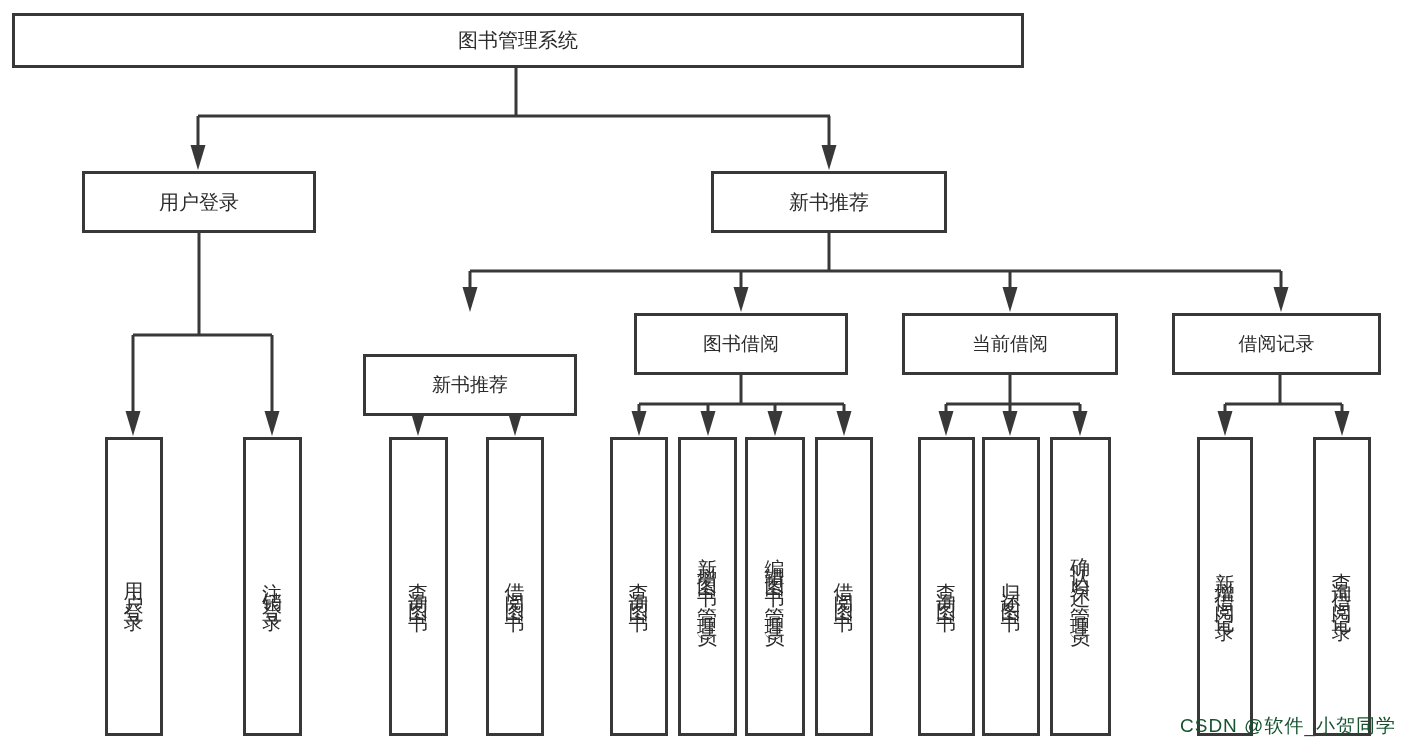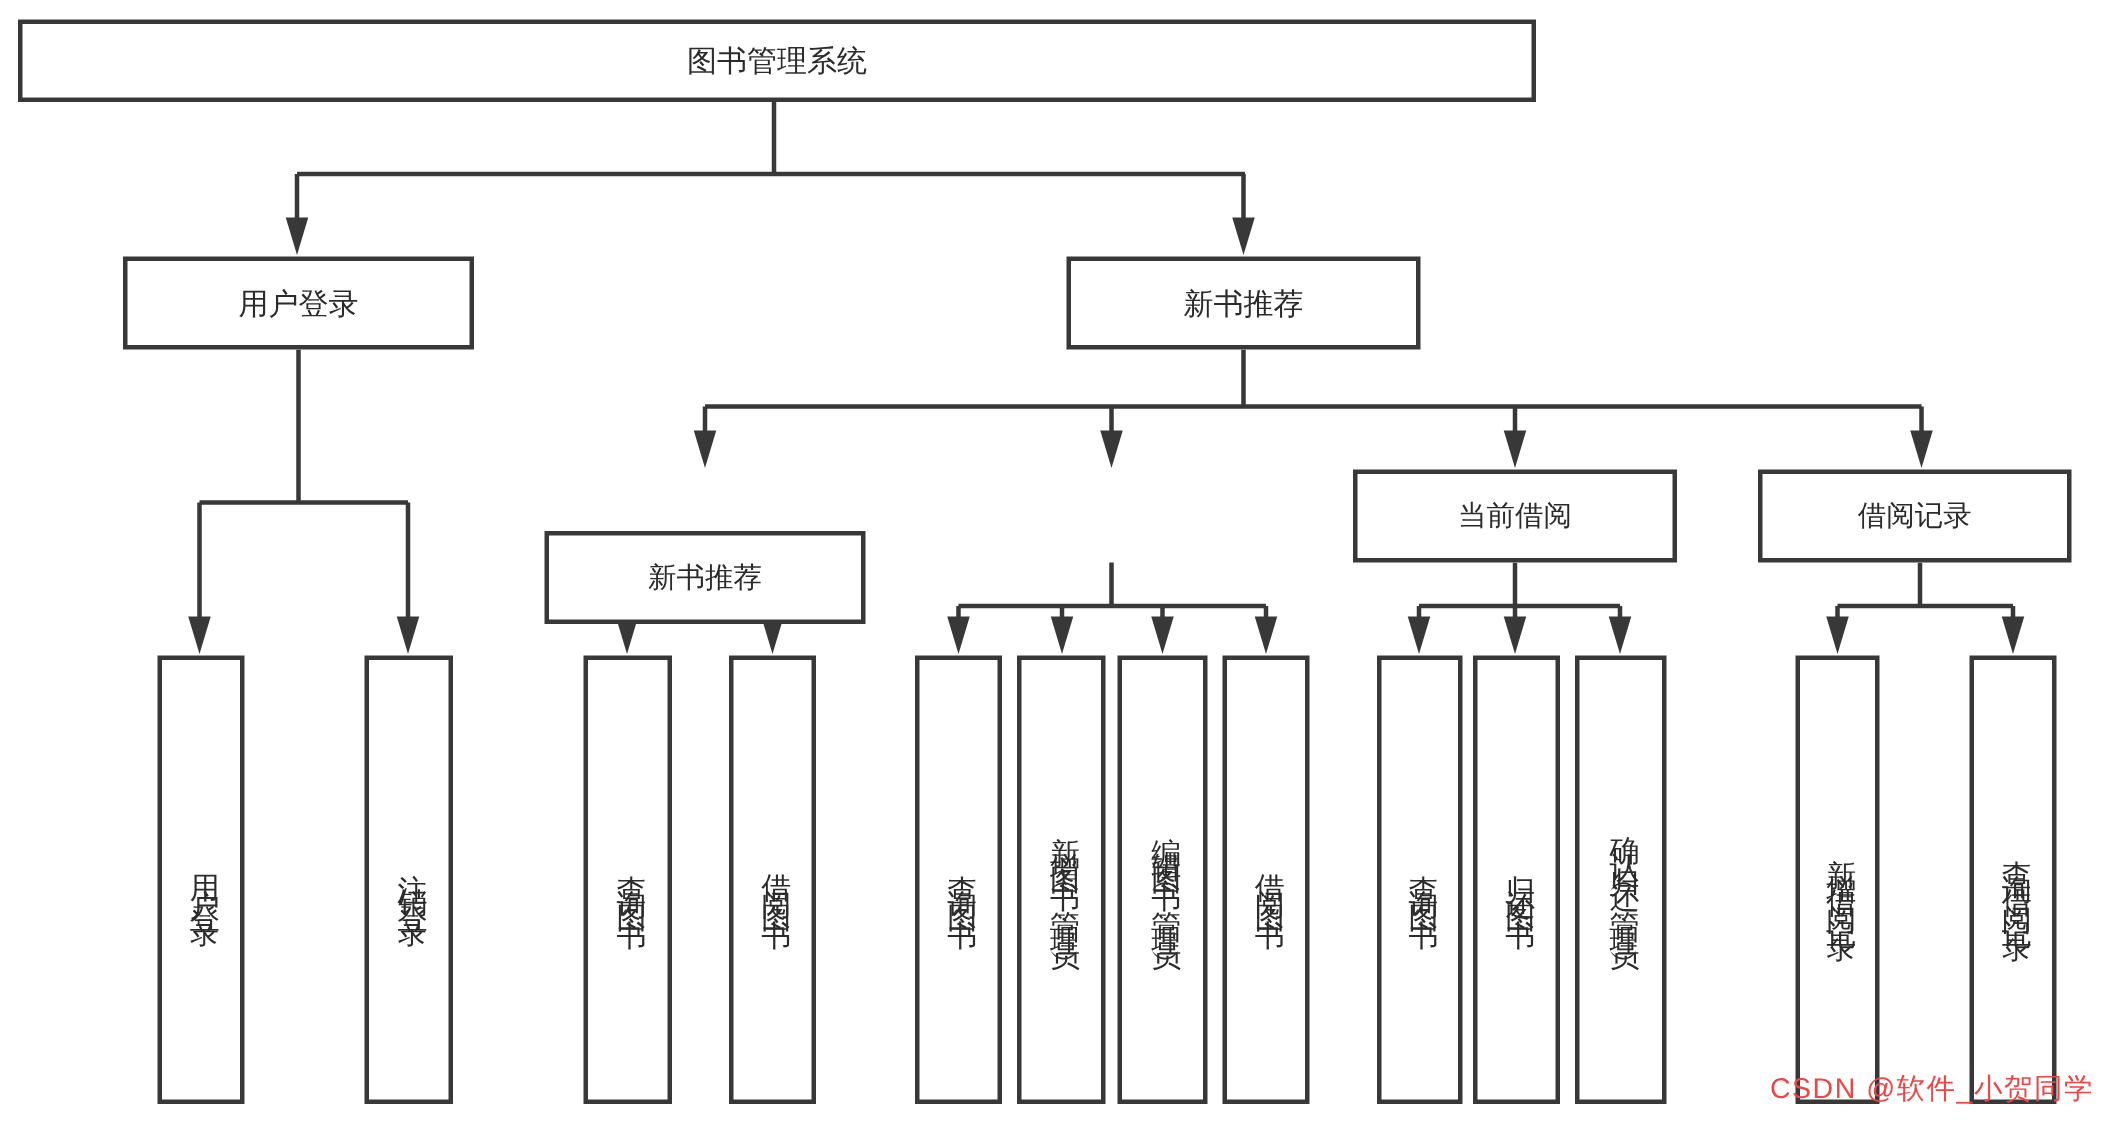--- a/index.html
+++ b/index.html
@@ -14,40 +14,39 @@
     position:absolute;
     box-sizing:border-box;
     border:3px solid #383838;
     background:#ffffff;
     display:flex;
     align-items:center;
     justify-content:center;
     color:#2b2b2b;
     font-size:20px;
     z-index:2;
-    font-family:Liberation Mono, monospace;
   }
   .node.small{font-size:19px;}
   .node.v span{
     writing-mode:vertical-rl;
     text-orientation:mixed;
     letter-spacing:10px;
     line-height:1;
     white-space:nowrap;
   }
   .connectors{
     position:absolute;
     left:0;top:0;
     z-index:1;
   }
   .watermark{
     position:absolute;
     left:1180px;top:713px;
     font-size:19px;
-    color:#ef4444;
+    color:#14532d;
     letter-spacing:1px;
     z-index:3;
     white-space:nowrap;
   }
 </style>
 </head>
 <body>
 
 <div class="canvas">
 
@@ -98,20 +97,23 @@
   <div class="node" style="left:82px;top:171px;width:234px;height:62px;">
     <span>用户登录</span>
   </div>
   <div class="node" style="left:711px;top:171px;width:236px;height:62px;">
     <span>新书推荐</span>
   </div>
 
   <div class="node small" style="left:363px;top:313px;width:214px;height:62px;margin-top:41px;">
     <span>新书推荐</span>
   </div>
+  <div class="node small" style="left:634px;top:313px;width:214px;height:62px;">
+    <span>图书借阅</span>
+  </div>
   <div class="node small" style="left:902px;top:313px;width:216px;height:62px;align-items:center;">
     <span>当前借阅</span>
   </div>
   <div class="node small" style="left:1172px;top:313px;width:209px;height:62px;">
     <span>借阅记录</span>
   </div>
 
   <div class="node v" style="left:105px;top:437px;width:58px;height:299px;">
     <span>用户登录</span>
   </div>

